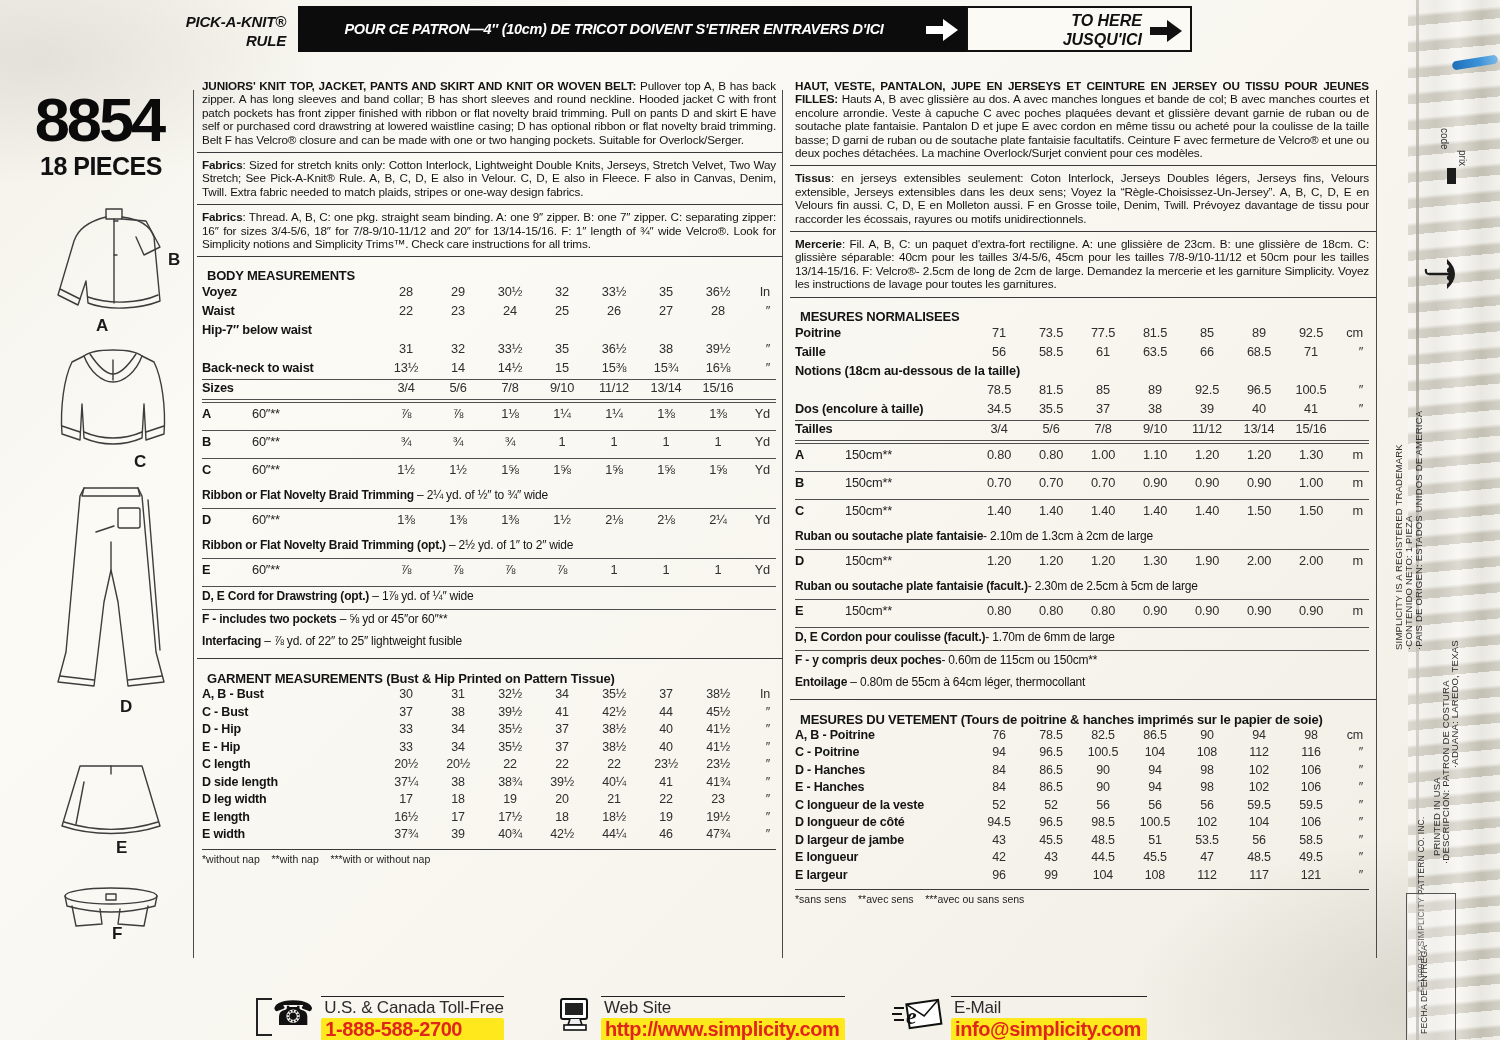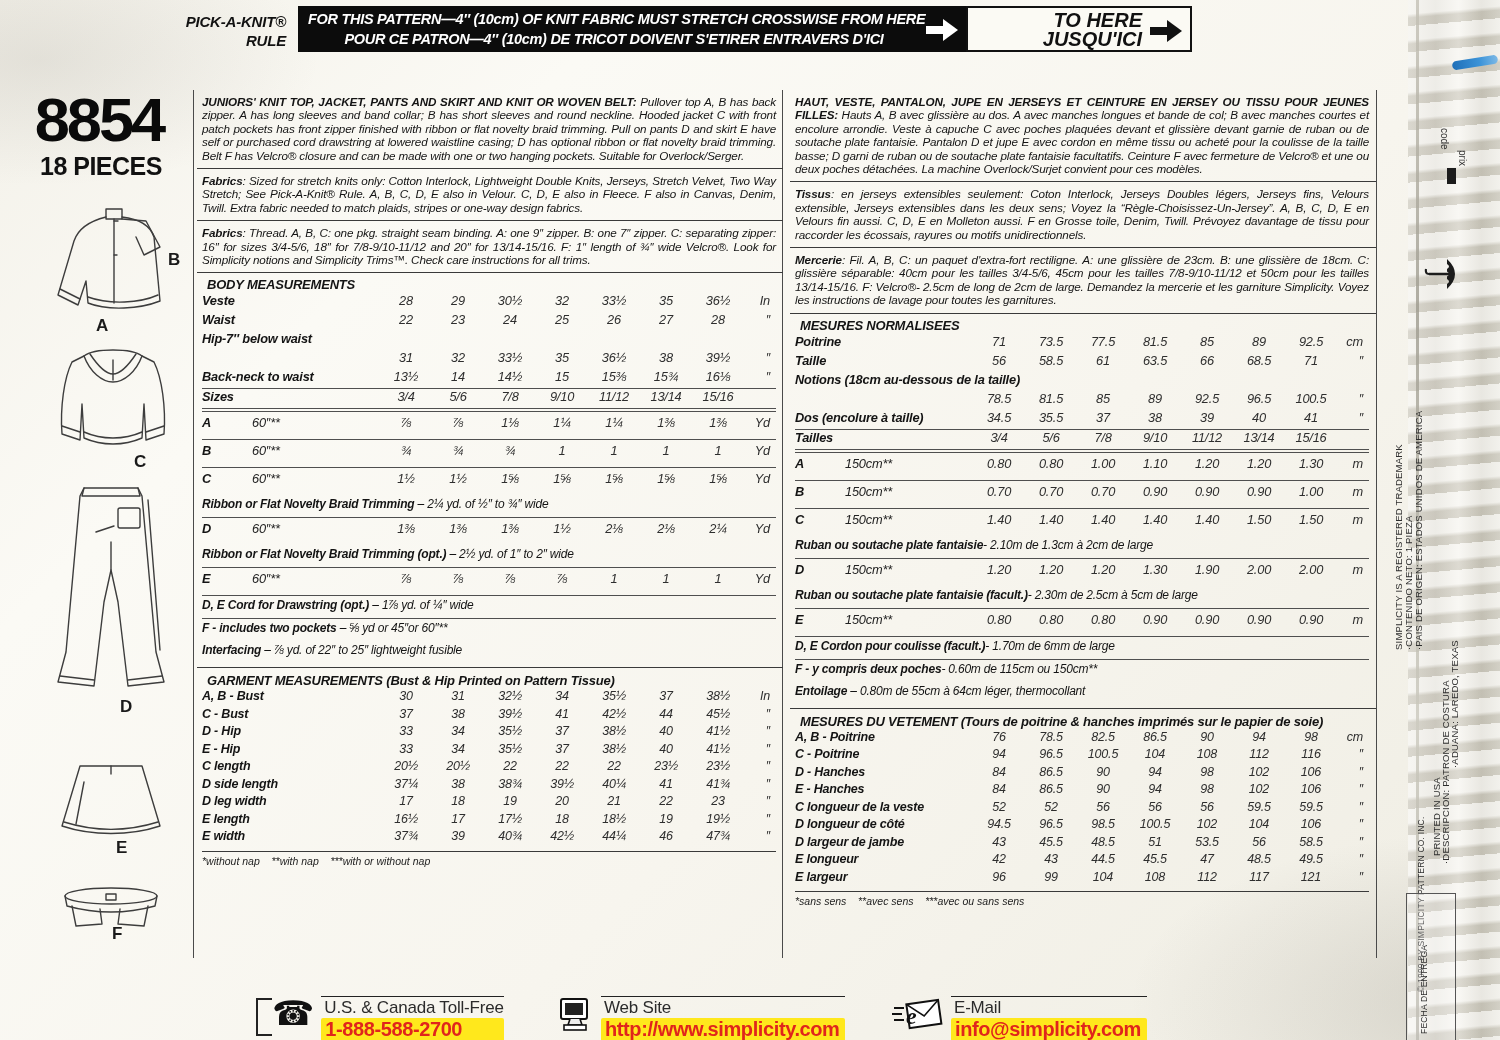--- a/index.html
+++ b/index.html
@@ -35,44 +35,44 @@
   .bline{font-size:14.5px;font-weight:bold;font-style:italic;line-height:20px;text-align:center;
     letter-spacing:-.3px;white-space:nowrap;}
   .arr{position:absolute;display:flex;align-items:center;}
   .arr .stem{display:block;width:17px;height:8px;}
   .arr .head{display:block;width:0;height:0;border-top:11px solid transparent;border-bottom:11px solid transparent;}
   .arr-white{right:8px;top:13px;}
   .arr-white .stem{background:#fff;}
   .arr-white .head{border-left:15px solid #fff;}
   .tohere{position:absolute;left:966px;top:6px;width:226px;height:46px;border:2px solid #111;
     background:#fbfaf4;box-sizing:border-box;}
-  .tohere .twrap{position:absolute;right:48px;top:3px;text-align:right;font-size:20px;
+  .tohere .twrap{position:absolute;right:48px;top:3px;text-align:right;font-size:16px;
     font-weight:bold;font-style:italic;line-height:19px;color:#111;}
   .arr-black{right:8px;top:12px;}
   .arr-black .stem{background:#111;}
   .arr-black .head{border-left:15px solid #111;}
 
   
   .num{position:absolute;left:36px;top:84px;font-size:62px;font-weight:bold;letter-spacing:-3px;
     color:#0a0a0a;transform:scaleX(1.02);}
   .pieces{position:absolute;left:40px;top:152px;font-size:25px;font-weight:bold;letter-spacing:-.5px;color:#111;}
   .sk{position:absolute;}
   .sk svg{display:block;}
   .sk path,.sk line,.sk rect,.sk ellipse{fill:none;stroke:#3d3d3d;stroke-width:1.4;stroke-linejoin:round;stroke-linecap:round;}
   .sletter{position:absolute;font-size:17px;font-weight:bold;color:#1a1a1a;}
 
   
   .vr{position:absolute;width:1.3px;background:#4a4a4a;top:90px;height:868px;}
 
   
-  .col{position:absolute;top:90px;width:586px;color:#141414;font-style:italic;}
+  .col{position:absolute;top:74px;width:586px;color:#141414;}
   .block{font-size:11.7px;line-height:13.4px;text-align:justify;padding:5px 7px 6px 5px;
     border-bottom:1.4px solid #3a3a3a;letter-spacing:-.15px;}
   .b{font-weight:bold;}
-  .ttitle{font-size:13px;font-weight:bold;margin:4px 0 1px 5px;letter-spacing:-.2px;}
+  .ttitle{font-size:13px;font-weight:bold;margin:11px 0 1px 5px;letter-spacing:-.2px;}
   .tsec{padding:0 7px 2px 5px;}
   .trow{display:flex;align-items:baseline;height:19px;font-size:12.8px;letter-spacing:-.2px;}
   .tlabel{width:178px;flex:none;font-weight:bold;white-space:nowrap;}
   .tlabel.wide{width:auto;}
   .tletter{display:inline-block;width:50px;font-weight:bold;}
   .twidth{font-weight:normal;color:#222;}
   .tval{width:52px;flex:none;text-align:center;color:#2e2e2e;}
   .tunit{width:26px;flex:none;text-align:right;color:#2e2e2e;}
   .rule{border-top:1px solid #4f4f4f;}
   .ruleb{border-bottom:1px solid #4f4f4f;}
@@ -112,21 +112,20 @@
 <div class="paper"></div>
 <div class="crumple"></div>
 <div class="foldline"></div>
 <div class="penmark"></div>
 
 <div class="pick">
   <div>PICK-A-KNIT®</div>
   <div>RULE</div>
 </div>
 <div class="bbar">
-  <div class="bline">FOR THIS PATTERN—4″ (10cm) OF KNIT FABRIC MUST STRETCH CROSSWISE FROM HERE</div>
   <div class="bline">POUR CE PATRON—4″ (10cm) DE TRICOT DOIVENT S'ETIRER ENTRAVERS D'ICI</div>
   <span class="arr arr-white">
       <i class="stem"></i>
       <i class="head"></i>
     </span>
 </div>
 <div class="tohere">
   <div class="twrap">
     <div>TO HERE</div>
     <div>JUSQU'ICI</div>
@@ -208,21 +207,21 @@
 <div class="vr" style="left:1376px"></div>
 
 <div class="col" style="left:197px">
   <div class="block"><span class="b">JUNIORS' KNIT TOP, JACKET, PANTS AND SKIRT AND KNIT OR WOVEN BELT:</span><span> Pullover top A, B has back zipper. A has long sleeves and band collar; B has short sleeves and round neckline. Hooded jacket C with front patch pockets has front zipper finished with ribbon or flat novelty braid trimming. Pull on pants D and skirt E have self or purchased cord drawstring at lowered waistline casing; D has optional ribbon or flat novelty braid trimming. Belt F has Velcro® closure and can be made with one or two hanging pockets. Suitable for Overlock/Serger.</span></div>
   <div class="block"><span class="b">Fabrics</span><span>: Sized for stretch knits only: Cotton Interlock, Lightweight Double Knits, Jerseys, Stretch Velvet, Two Way Stretch; See Pick-A-Knit® Rule. A, B, C, D, E also in Velour. C, D, E also in Fleece. F also in Canvas, Denim, Twill. Extra fabric needed to match plaids, stripes or one-way design fabrics.</span></div>
   <div class="block"><span class="b">Fabrics</span><span>: Thread. A, B, C: one pkg. straight seam binding. A: one 9″ zipper. B: one 7″ zipper. C: separating zipper: 16″ for sizes 3/4-5/6, 18″ for 7/8-9/10-11/12 and 20″ for 13/14-15/16. F: 1″ length of ¾″ wide Velcro®. Look for Simplicity notions and Simplicity Trims™. Check care instructions for all trims.</span></div>
   <div class="tsec">
     <div class="ttitle">BODY MEASUREMENTS</div>
     <div>
         <div class="trow">
-          <span class="tlabel">Veste</span>
+          <span class="tlabel">Voyez</span>
           <span class="tval">28</span>
           <span class="tval">29</span>
           <span class="tval">30½</span>
           <span class="tval">32</span>
           <span class="tval">33½</span>
           <span class="tval">35</span>
           <span class="tval">36½</span>
           <span class="tunit">In</span>
         </div>
         <div class="trow">

